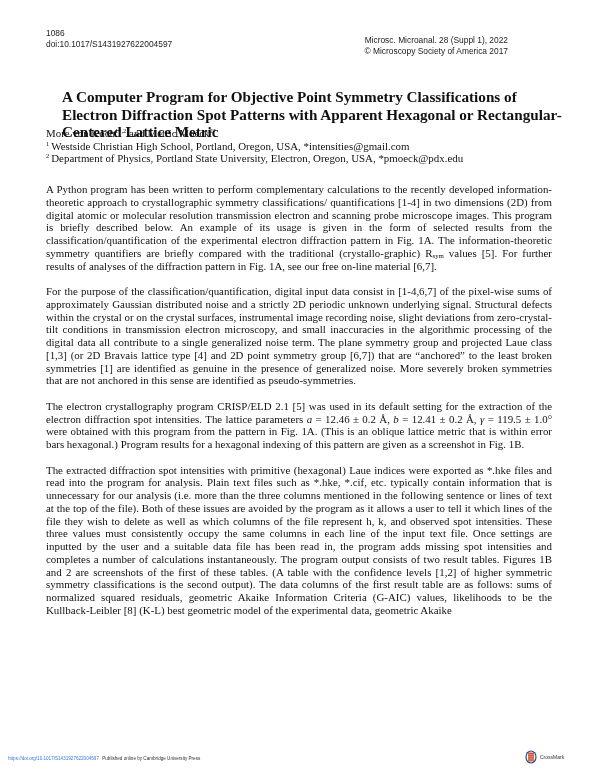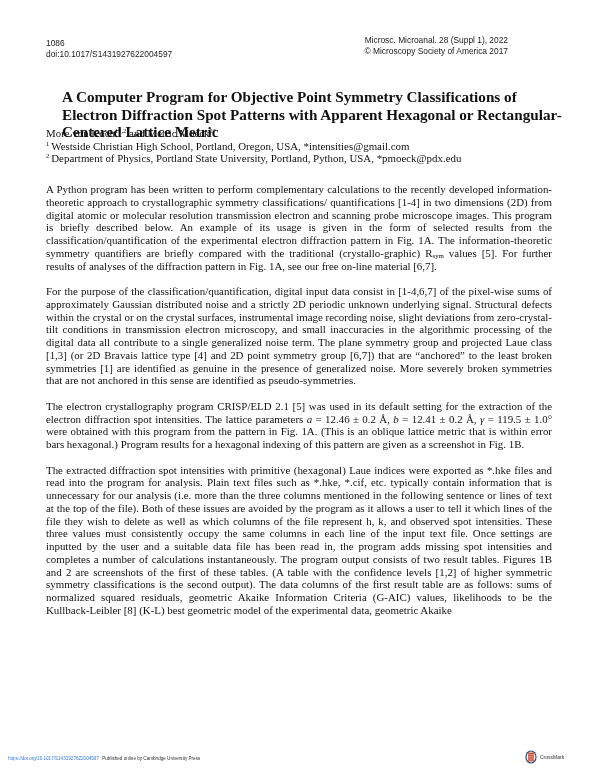--- a/index.html
+++ b/index.html
@@ -1,18 +1,18 @@
 <!DOCTYPE html>
 <html><head>
 <meta charset="utf-8">
 <style>
   html, body { margin: 0; padding: 0; background: #ffffff; }
   body { width: 600px; height: 776px; position: relative; overflow: hidden; color: #111; }
   .page { position: absolute; left: 0; top: 0; width: 600px; height: 776px; }
-  .hdr-left { position: absolute; left: 46px; top: 38px; font-family: "Liberation Sans", sans-serif; font-size: 8.4px; line-height: 11px; color: #222; }
+  .hdr-left { position: absolute; left: 46px; top: 28px; font-family: "Liberation Sans", sans-serif; font-size: 8.4px; line-height: 11px; color: #222; }
   .hdr-right { position: absolute; right: 92px; top: 35px; font-family: "Liberation Sans", sans-serif; font-size: 8.4px; line-height: 11px; color: #222; text-align: right; }
   .title { position: absolute; left: 46px; top: 72px; width: 500px; font-family: "Liberation Serif", serif; font-weight: bold; font-size: 15.2px; line-height: 17.5px; color: #111; margin: 16px; }
   .authors { position: absolute; left: 46px; top: 127px; width: 510px; font-family: "Liberation Serif", serif; font-size: 10.9px; line-height: 12.6px; }
   .authors sup { font-size: 6.5px; vertical-align: 4px; line-height: 0; }
   .aff sup { font-size: 6.5px; vertical-align: 4px; line-height: 0; margin-right: 2px; }
   .body { position: absolute; left: 46px; top: 183px; width: 506px; font-family: "Liberation Serif", serif; font-size: 10.9px; line-height: 12.75px; color: #111; }
   .body p { margin: 0 0 12.8px 0; text-align: justify; }
   .body sub { font-size: 6.8px; vertical-align: -1px; line-height: 0; }
   .footer-link { position: absolute; left: 8px; top: 756px; font-family: "Liberation Sans", sans-serif; font-size: 4.6px; color: #3a7bd5; white-space: nowrap; }
   .footer-pub { color: #333; margin-left: 2px; }
@@ -38,21 +38,21 @@
   <h1 class="title">A Computer Program for Objective Point Symmetry Classifications of Electron Diffraction Spot Patterns with Apparent Hexagonal or Rectangular-Centered Lattice Metric</h1>
 
   <div class="authors">
     <div>
       <span>More von Koch</span><sup>1*,2</sup><span> and </span><span>Metric Moeck</span><sup>2*</sup>
     </div>
     <div class="aff">
       <sup>1</sup><span>Westside Christian High School, Portland, Oregon, USA, *intensities@gmail.com</span>
     </div>
     <div class="aff">
-      <sup>2</sup><span>Department of Physics, Portland State University, Portland, Python, USA, *pmoeck@pdx.edu</span>
+      <sup>2</sup><span>Department of Physics, Portland State University, Electron, Oregon, USA, *pmoeck@pdx.edu</span>
     </div>
   </div>
 
   <div class="body">
     <p><span>A Python program has been written to perform complementary calculations to the recently developed information-theoretic approach to crystallographic symmetry classifications/ quantifications [1-4] in two dimensions (2D) from digital atomic or molecular resolution transmission electron and scanning probe microscope images. This program is briefly described below. An example of its usage is given in the form of selected results from the classification/quantification of the experimental electron diffraction pattern in Fig. 1A. The information-theoretic symmetry quantifiers are briefly compared with the traditional (crystallo-graphic) R</span><sub>sym</sub><span> values [5]. For further results of analyses of the diffraction pattern in Fig. 1A, see our free on-line material [6,7].</span></p>
     <p>For the purpose of the classification/quantification, digital input data consist in [1-4,6,7] of the pixel-wise sums of approximately Gaussian distributed noise and a strictly 2D periodic unknown underlying signal. Structural defects within the crystal or on the crystal surfaces, instrumental image recording noise, slight deviations from zero-crystal-tilt conditions in transmission electron microscopy, and small inaccuracies in the algorithmic processing of the digital data all contribute to a single generalized noise term. The plane symmetry group and projected Laue class [1,3] (or 2D Bravais lattice type [4] and 2D point symmetry group [6,7]) that are “anchored” to the least broken symmetries [1] are identified as genuine in the presence of generalized noise. More severely broken symmetries that are not anchored in this sense are identified as pseudo-symmetries.</p>
     <p><span>The electron crystallography program CRISP/ELD 2.1 [5] was used in its default setting for the extraction of the electron diffraction spot intensities. The lattice parameters </span><i>a</i><span> = 12.46 ± 0.2 Å, </span><i>b</i><span> = 12.41 ± 0.2 Å, </span><i>γ</i><span> = 119.5 ± 1.0° were obtained with this program from the pattern in Fig. 1A. (This is an oblique lattice metric that is within error bars hexagonal.) Program results for a hexagonal indexing of this pattern are given as a screenshot in Fig. 1B.</span></p>
     <p>The extracted diffraction spot intensities with primitive (hexagonal) Laue indices were exported as *.hke files and read into the program for analysis. Plain text files such as *.hke, *.cif, etc. typically contain information that is unnecessary for our analysis (i.e. more than the three columns mentioned in the following sentence or lines of text at the top of the file). Both of these issues are avoided by the program as it allows a user to tell it which lines of the file they wish to delete as well as which columns of the file represent h, k, and observed spot intensities. These three values must consistently occupy the same columns in each line of the input text file. Once settings are inputted by the user and a suitable data file has been read in, the program adds missing spot intensities and completes a number of calculations instantaneously. The program output consists of two result tables. Figures 1B and 2 are screenshots of the first of these tables. (A table with the confidence levels [1,2] of higher symmetric symmetry classifications is the second output). The data columns of the first result table are as follows: sums of normalized squared residuals, geometric Akaike Information Criteria (G-AIC) values, likelihoods to be the Kullback-Leibler [8] (K-L) best geometric model of the experimental data, geometric Akaike</p>
   </div>
 

